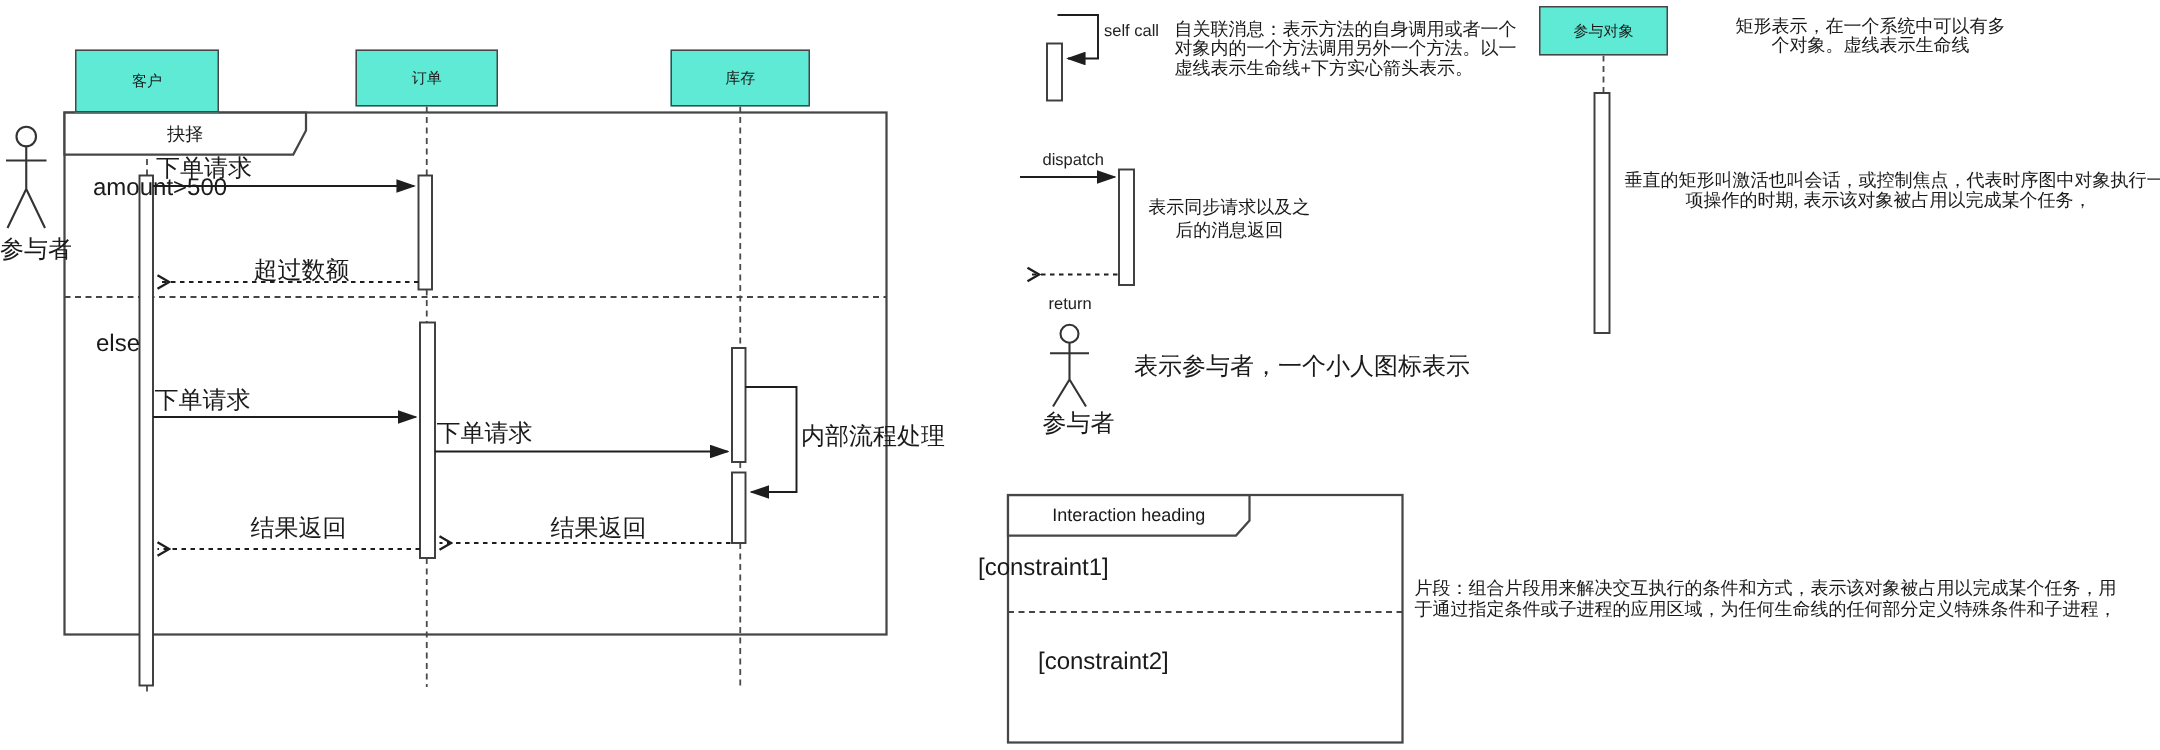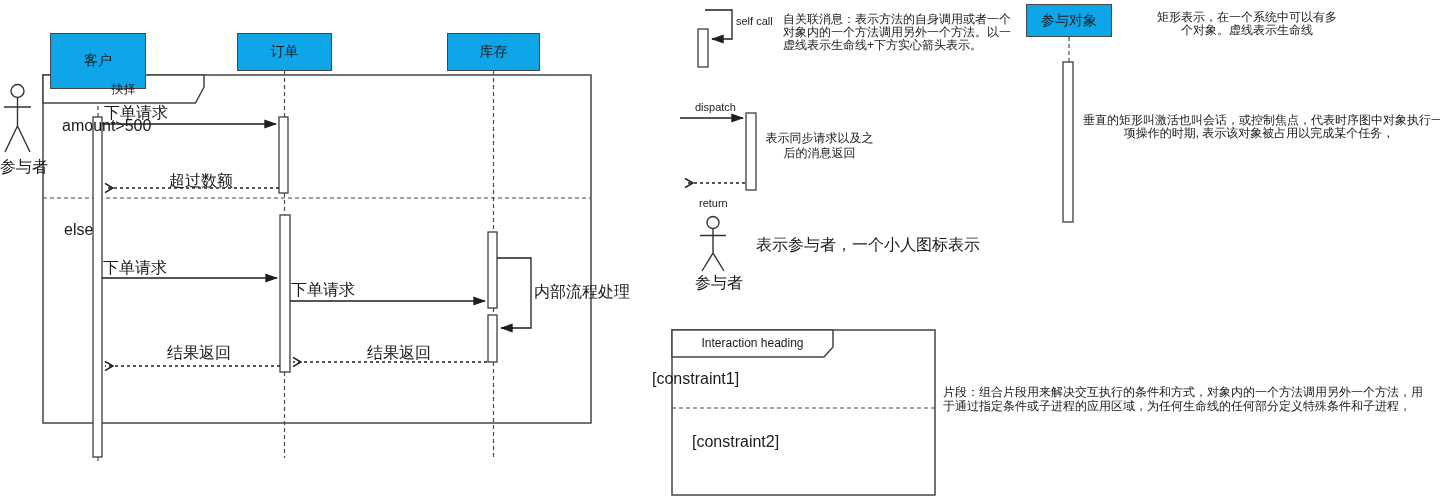--- a/index.html
+++ b/index.html
@@ -1,22 +1,22 @@
 <!DOCTYPE html>
 <html><head>
 <meta charset="utf-8">
 <style>
   html,body{margin:0;padding:0;background:#fff;}
   #canvas{position:relative;width:1440px;height:500px;background:#fff;overflow:hidden;
           font-family:"Liberation Sans","DejaVu Sans",sans-serif;color:#1a1a1a;}
   #shapes{position:absolute;left:0;top:0;}
   .lbl{position:absolute;font-size:16px;line-height:13px;white-space:nowrap;color:#1a1a1a;}
   .lbl-en{font-size:11px;color:#222;}
-  .cbox{position:absolute;box-sizing:border-box;border:1.5px solid #464646;background:#0ea5e9;
-        display:flex;align-items:center;justify-content:center;font-size:14px;color:#1a1a1a;}
+  .cbox{position:absolute;box-sizing:border-box;border:1.5px solid #464646;background:#5eead4;
+        display:flex;align-items:center;justify-content:center;font-size:10px;color:#1a1a1a;}
   .desc{position:absolute;font-size:12px;line-height:13px;color:#1a1a1a;}
   .desc.center{text-align:center;}
   .desc div{white-space:nowrap;}
   .penta-label{position:absolute;font-size:12px;text-align:center;color:#1a1a1a;}
 </style>
 </head>
 <body>
 
 <div id="canvas">
 
@@ -73,21 +73,21 @@
     <g stroke="#333" stroke-width="1.4" fill="none">
       <circle cx="17.5" cy="91" r="6.5"></circle>
       <path d="M17.5 97.5 V126 M4 107 H31 M17.5 126 L5 152 M17.5 126 L30 152"></path>
     </g>
     <g stroke="#333" stroke-width="1.4" fill="none">
       <circle cx="713" cy="222.5" r="6"></circle>
       <path d="M713 228.5 V253 M700 235.5 H726 M713 253 L702 271 M713 253 L724 271"></path>
     </g>
   </svg>
 
-  <div class="cbox" style="left:50px;top:33px;width:96px;height:56px;">
+  <div class="cbox" style="left:50px;top:33px;width:96px;height:42px;">
     <span>客户</span>
   </div>
   <div class="cbox" style="left:237px;top:33px;width:95px;height:38px;">
     <span>订单</span>
   </div>
   <div class="cbox" style="left:447px;top:33px;width:93px;height:38px;">
     <span>库存</span>
   </div>
   <div class="cbox" style="left:1026px;top:4px;width:86px;height:33px;">
     <span>参与对象</span>
@@ -129,17 +129,17 @@
 
   <div class="desc center" style="left:1083px;top:114px;width:352px;">
     <div>垂直的矩形叫激活也叫会话，或控制焦点，代表时序图中对象执行一</div>
     <div>项操作的时期, 表示该对象被占用以完成某个任务，</div>
   </div>
 
   <div class="penta-label" style="left:672px;top:336px;width:161px;">Interaction heading</div>
   <div class="lbl" style="left:652px;top:372px;">[constraint1]</div>
   <div class="lbl" style="left:692px;top:435px;">[constraint2]</div>
   <div class="desc center" style="left:943px;top:385px;width:466px;line-height:14px;">
-    <div>片段：组合片段用来解决交互执行的条件和方式，对象内的一个方法调用另外一个方法，用</div>
+    <div>片段：组合片段用来解决交互执行的条件和方式，表示该对象被占用以完成某个任务，用</div>
     <div>于通过指定条件或子进程的应用区域，为任何生命线的任何部分定义特殊条件和子进程，</div>
   </div>
 
 </div>
 
 </body></html>

